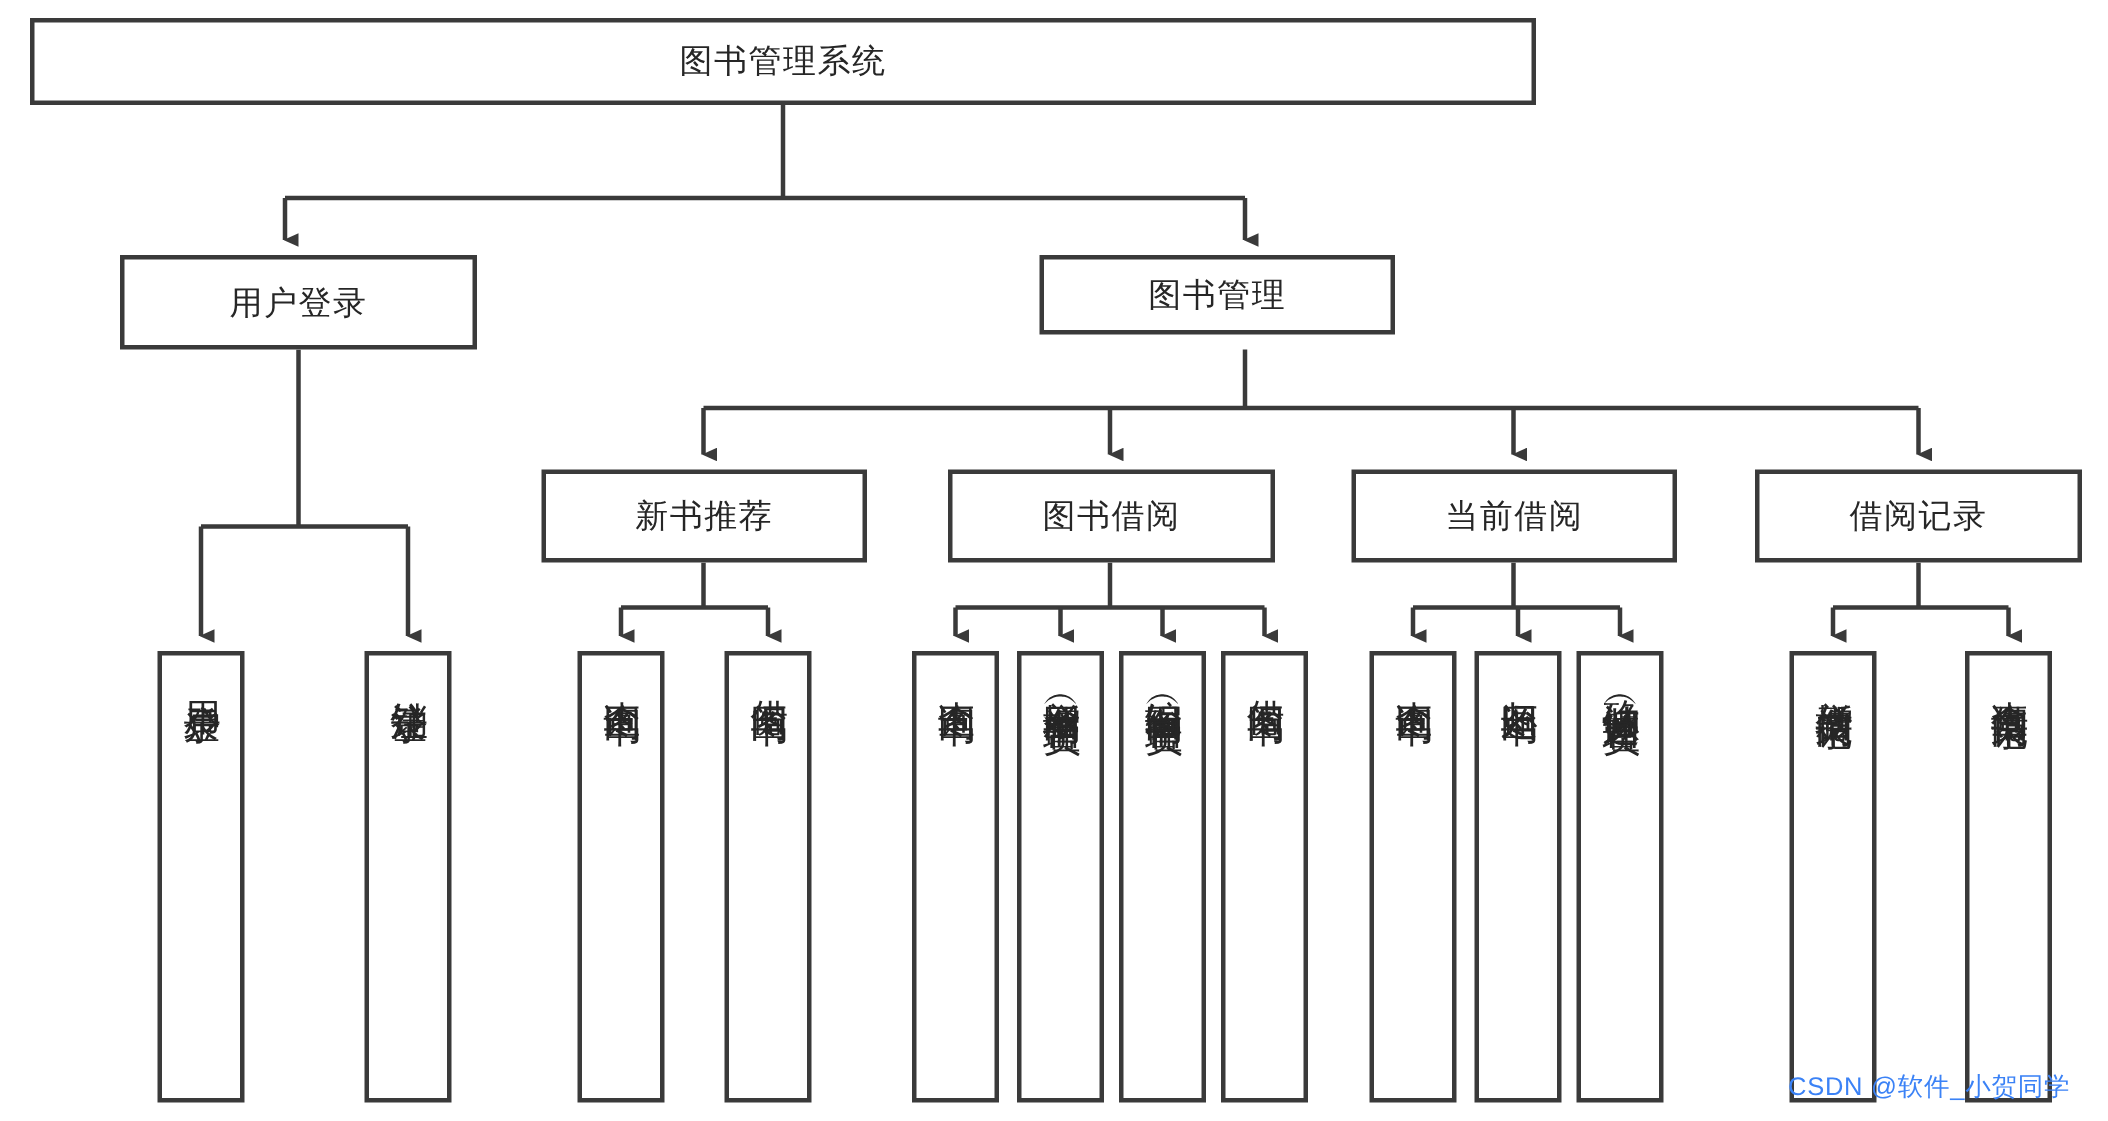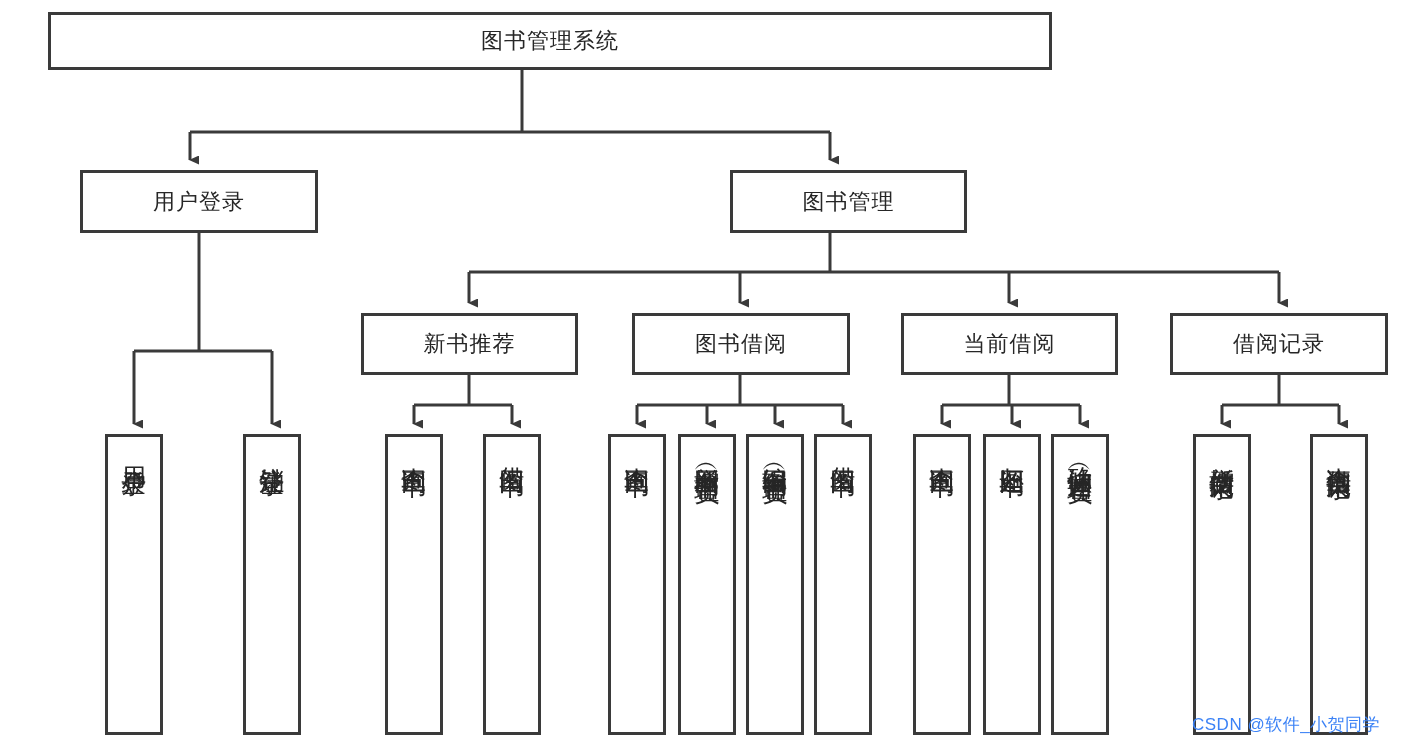--- a/index.html
+++ b/index.html
@@ -66,28 +66,28 @@
       <path d="M1012,405 L1012,424" marker-end="url(#arw)"></path>
       <path d="M1080,405 L1080,424" marker-end="url(#arw)"></path>
 
       <path d="M1279,375 L1279,405"></path>
       <path d="M1222,405 L1339,405"></path>
       <path d="M1222,405 L1222,424" marker-end="url(#arw)"></path>
       <path d="M1339,405 L1339,424" marker-end="url(#arw)"></path>
     </g>
   </svg>
 
-  <div class="node hbox" style="left:20px;top:12px;width:1004px;height:58px;margin-left:28px;">
+  <div class="node hbox" style="left:20px;top:12px;width:1004px;height:58px;">
     <span>图书管理系统</span>
   </div>
 
   <div class="node hbox" style="left:80px;top:170px;width:238px;height:63px;">
     <span>用户登录</span>
   </div>
-  <div class="node hbox" style="left:730px;top:170px;width:237px;height:63px;">
+  <div class="node hbox" style="left:693px;top:170px;width:237px;height:53px;">
     <span>图书管理</span>
   </div>
 
   <div class="node hbox" style="left:632px;top:313px;width:218px;height:62px;">
     <span>图书借阅</span>
   </div>
   <div class="node hbox" style="left:361px;top:313px;width:217px;height:62px;">
     <span>新书推荐</span>
   </div>
   <div class="node hbox" style="left:901px;top:313px;width:217px;height:62px;">

